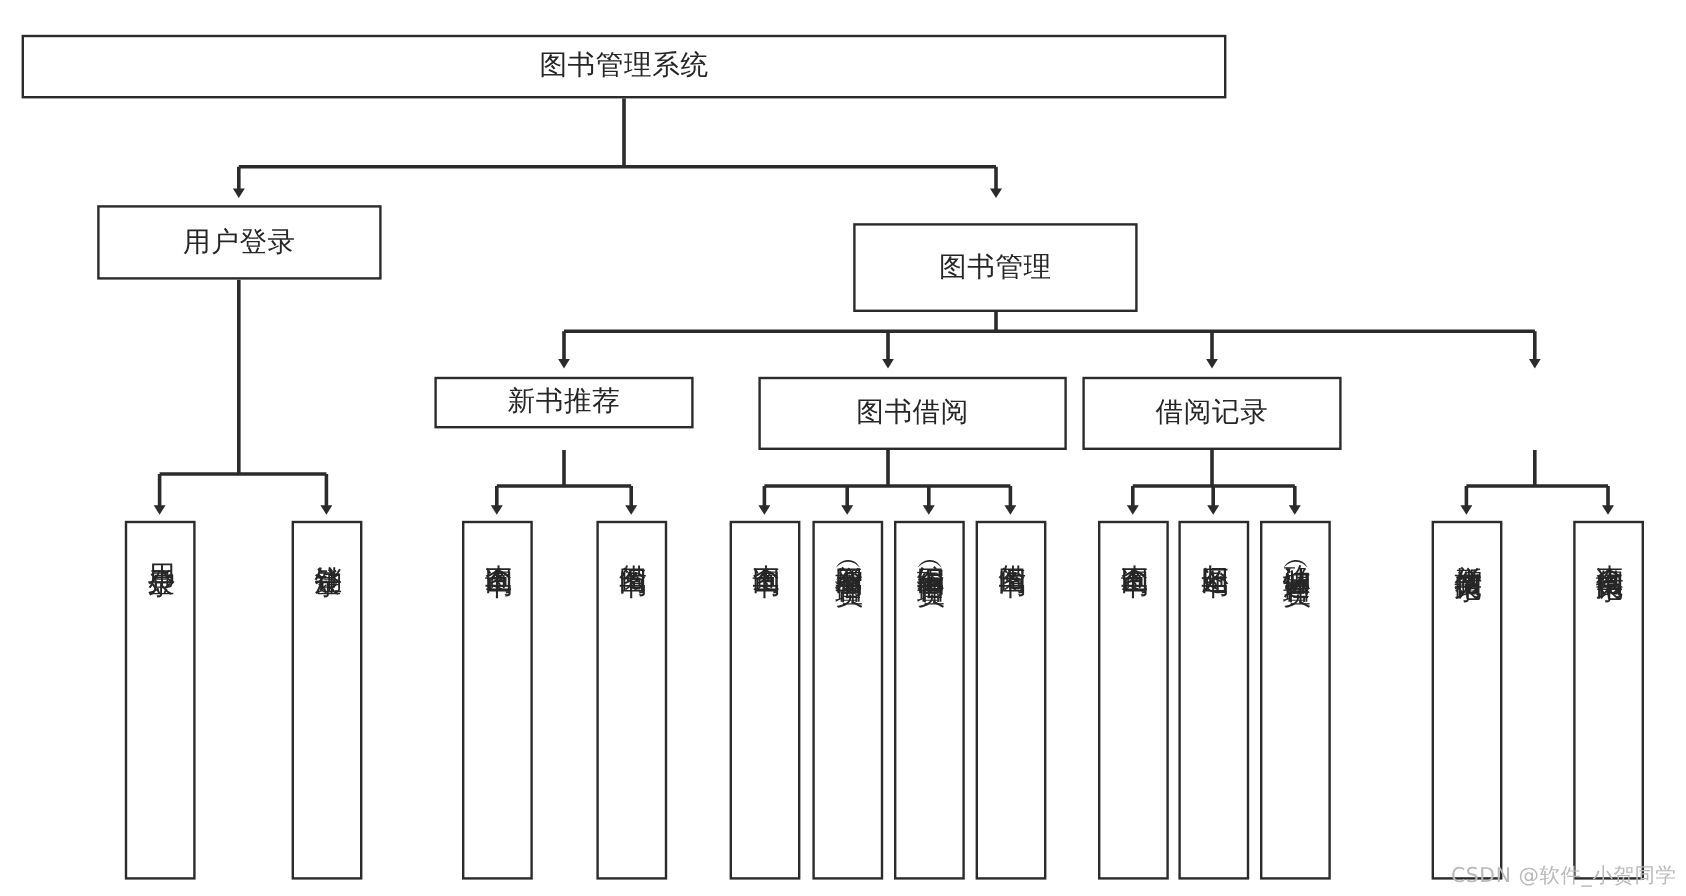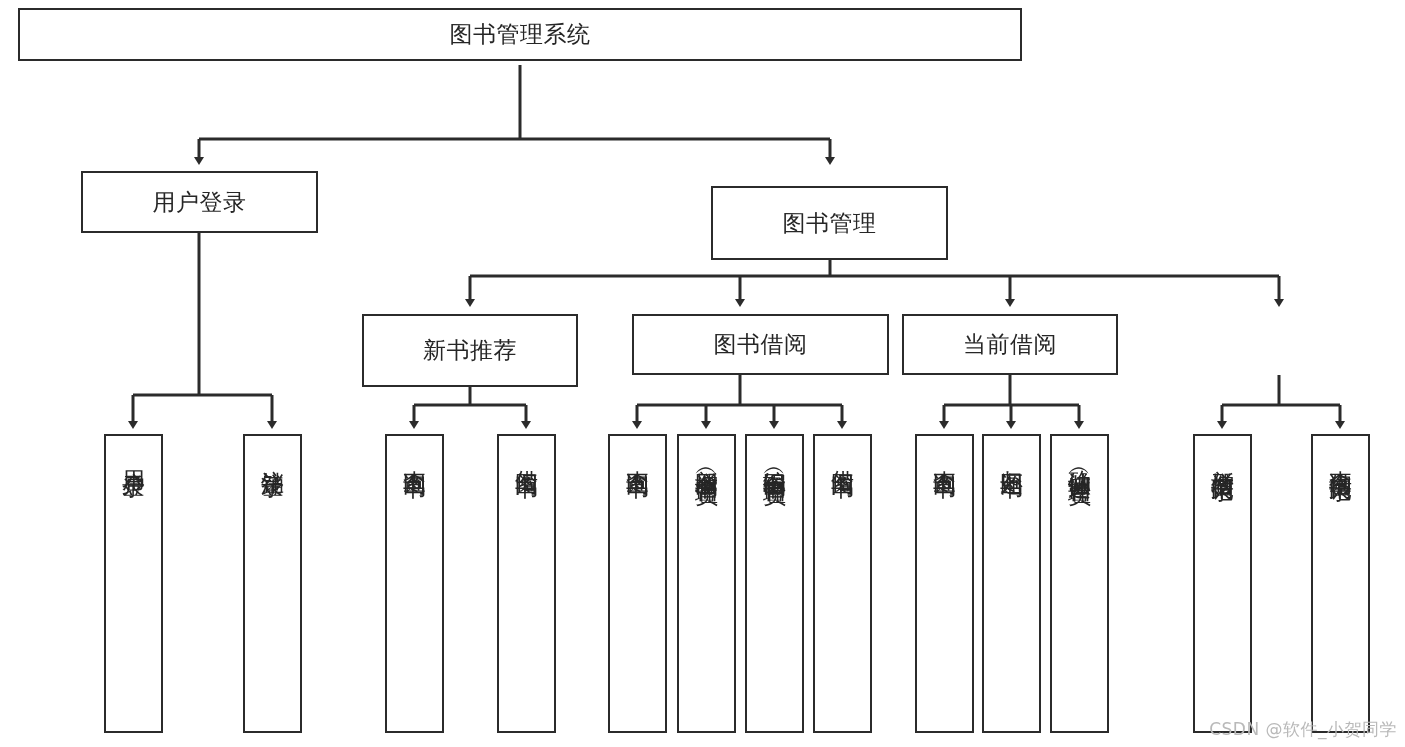--- a/index.html
+++ b/index.html
@@ -103,42 +103,42 @@
       <path d="M1011,405 L1011,425" marker-end="url(#arrow)"></path>
       <path d="M1079,405 L1079,425" marker-end="url(#arrow)"></path>
 
       <path d="M1279,375 L1279,405"></path>
       <path d="M1222,405 L1340,405"></path>
       <path d="M1222,405 L1222,425" marker-end="url(#arrow)"></path>
       <path d="M1340,405 L1340,425" marker-end="url(#arrow)"></path>
     </g>
   </svg>
 
-  <div class="node root" style="left:18px;top:8px;width:1004px;height:53px;">
+  <div class="node root" style="left:18px;top:29px;width:1004px;height:53px;">
     <span class="label">图书管理系统</span>
   </div>
 
   <div class="node h-node" style="left:81px;top:171px;width:237px;height:62px;">
     <span class="label">用户登录</span>
   </div>
 
   <div class="node h-node" style="left:711px;top:186px;width:237px;height:74px;">
     <span class="label">图书管理</span>
   </div>
 
-  <div class="node h-node" style="left:362px;top:314px;width:216px;height:73px;">
+  <div class="node h-node" style="left:362px;top:314px;width:216px;height:43px;">
     <span class="label">新书推荐</span>
   </div>
 
   <div class="node h-node" style="left:632px;top:314px;width:257px;height:61px;">
     <span class="label">图书借阅</span>
   </div>
 
   <div class="node h-node" style="left:902px;top:314px;width:216px;height:61px;">
-    <span class="label">当前借阅</span>
+    <span class="label">借阅记录</span>
   </div>
 
 
   <div class="node leaf" style="left:104px;top:434px;width:59px;height:299px;">
     <span class="label">用户登录</span>
   </div>
 
   <div class="node leaf" style="left:243px;top:434px;width:59px;height:299px;">
     <span class="label">注销登录</span>
   </div>

